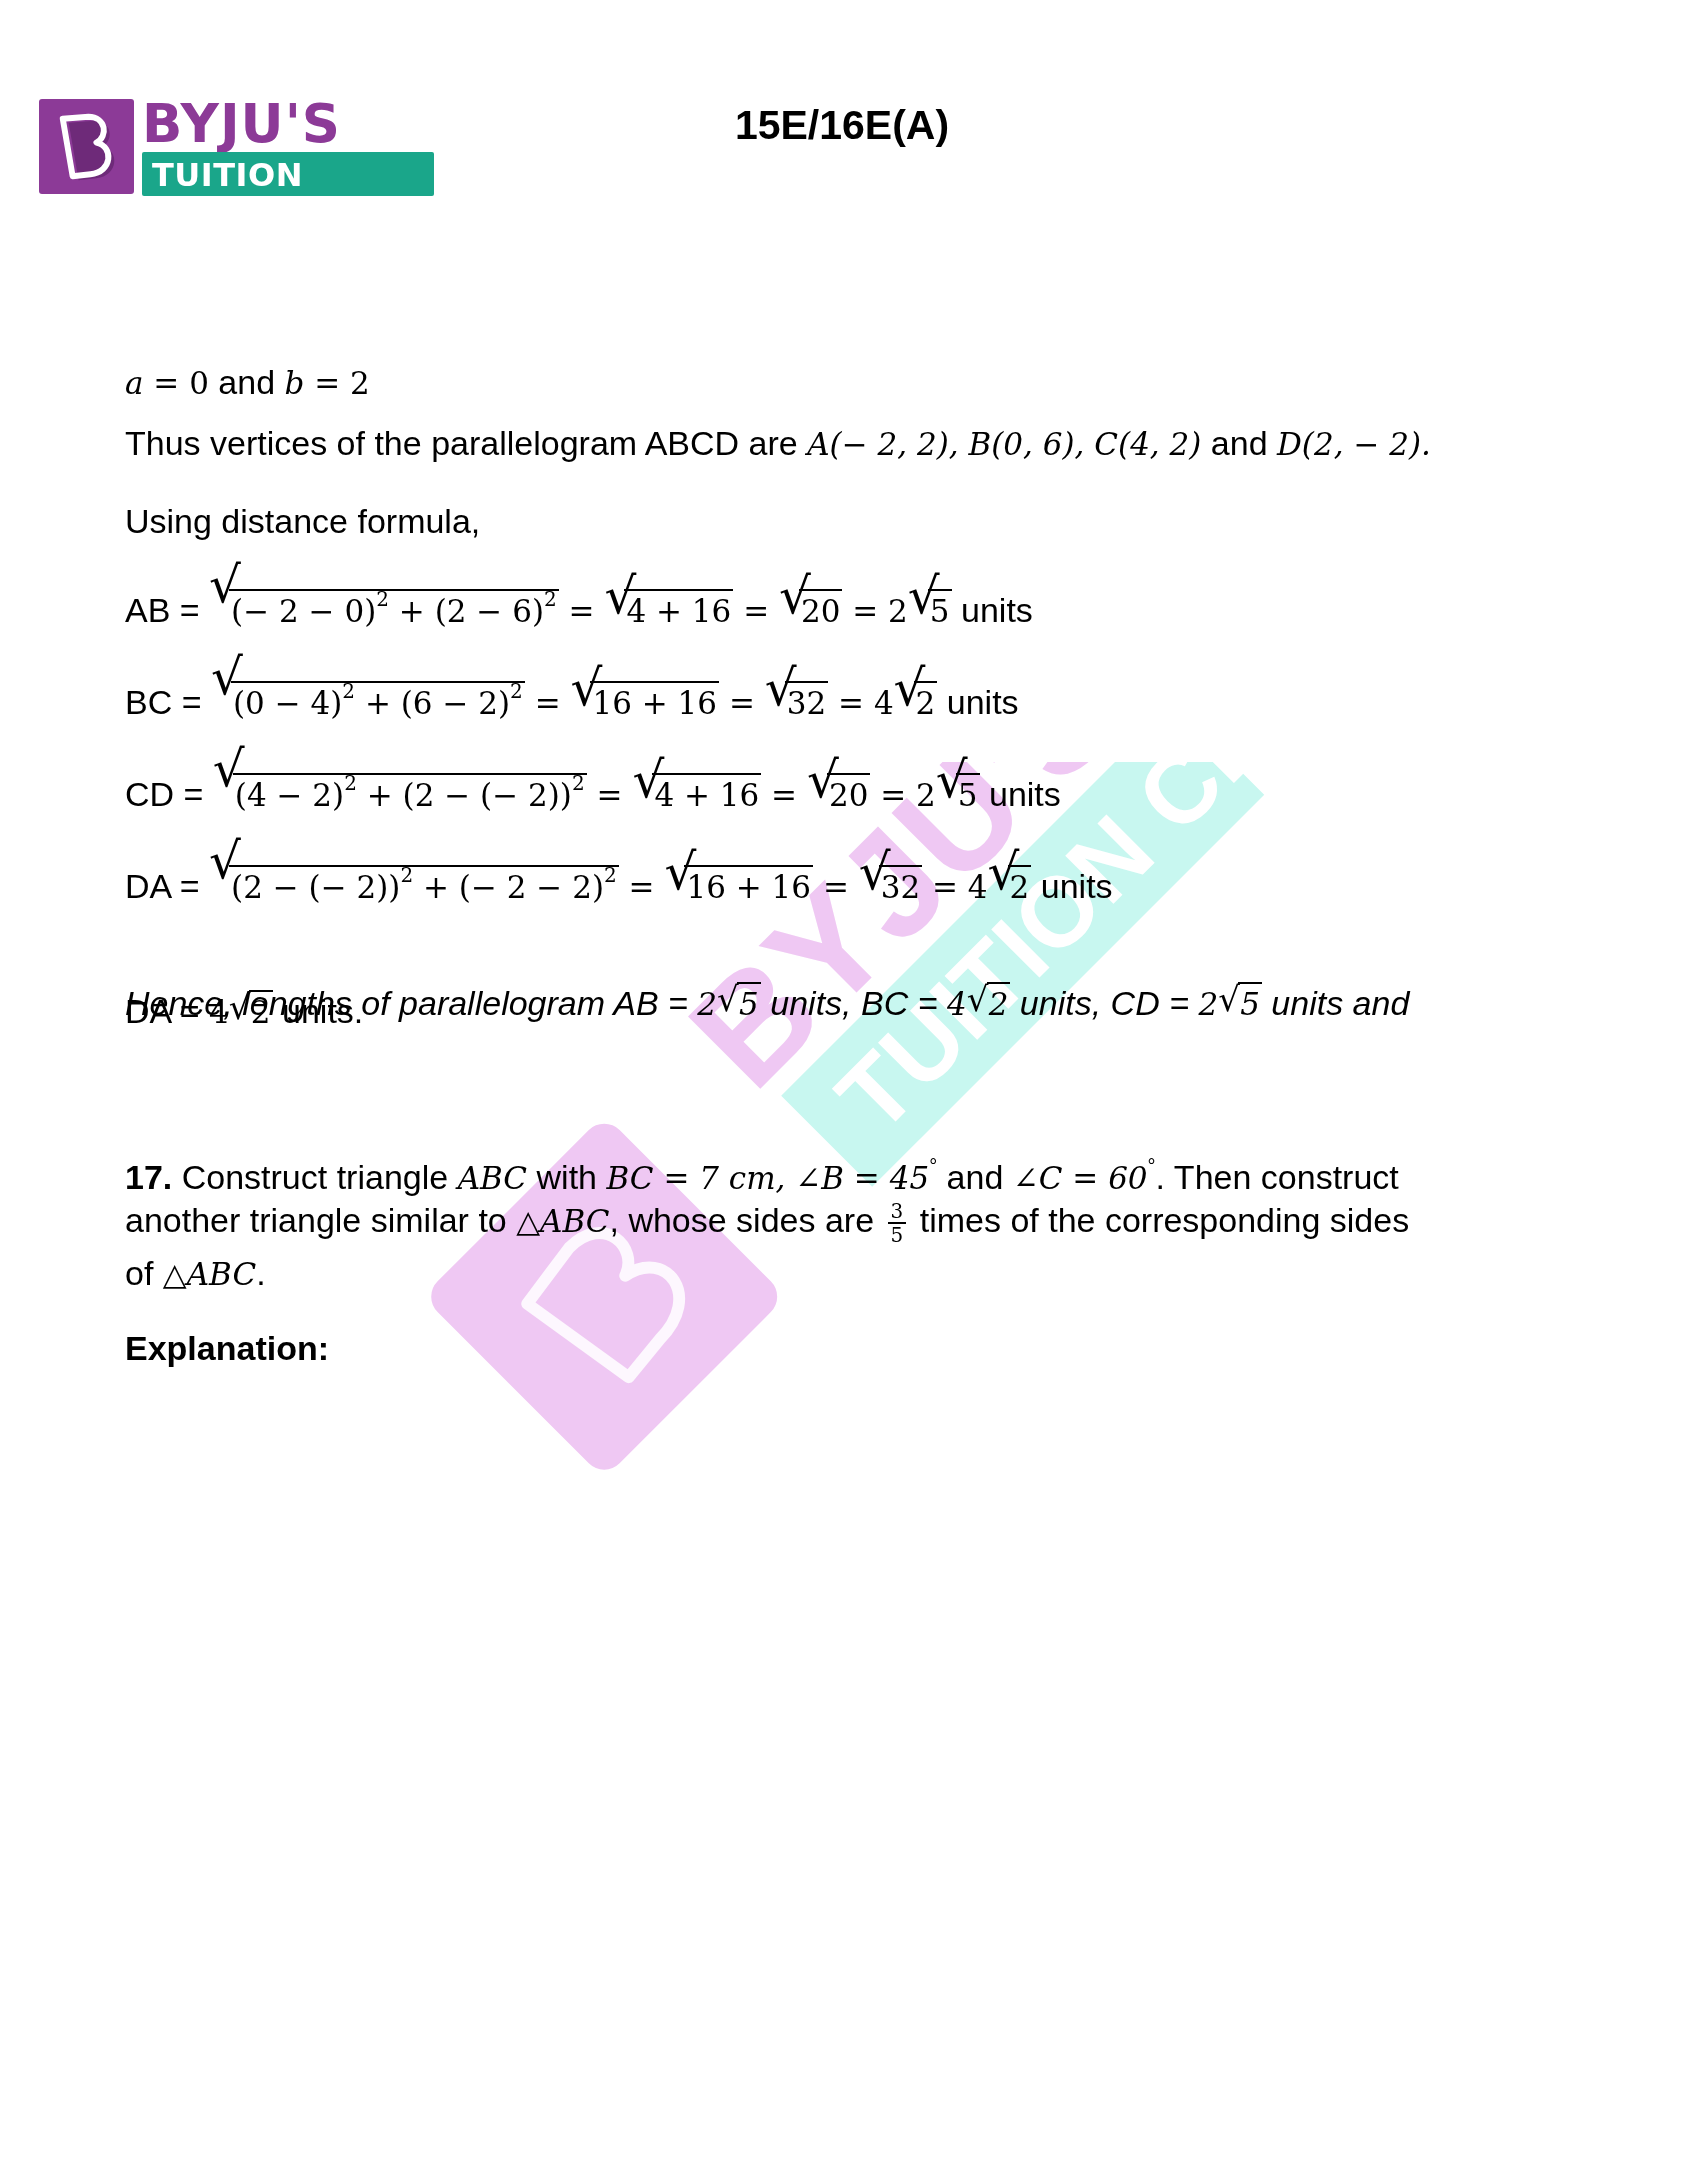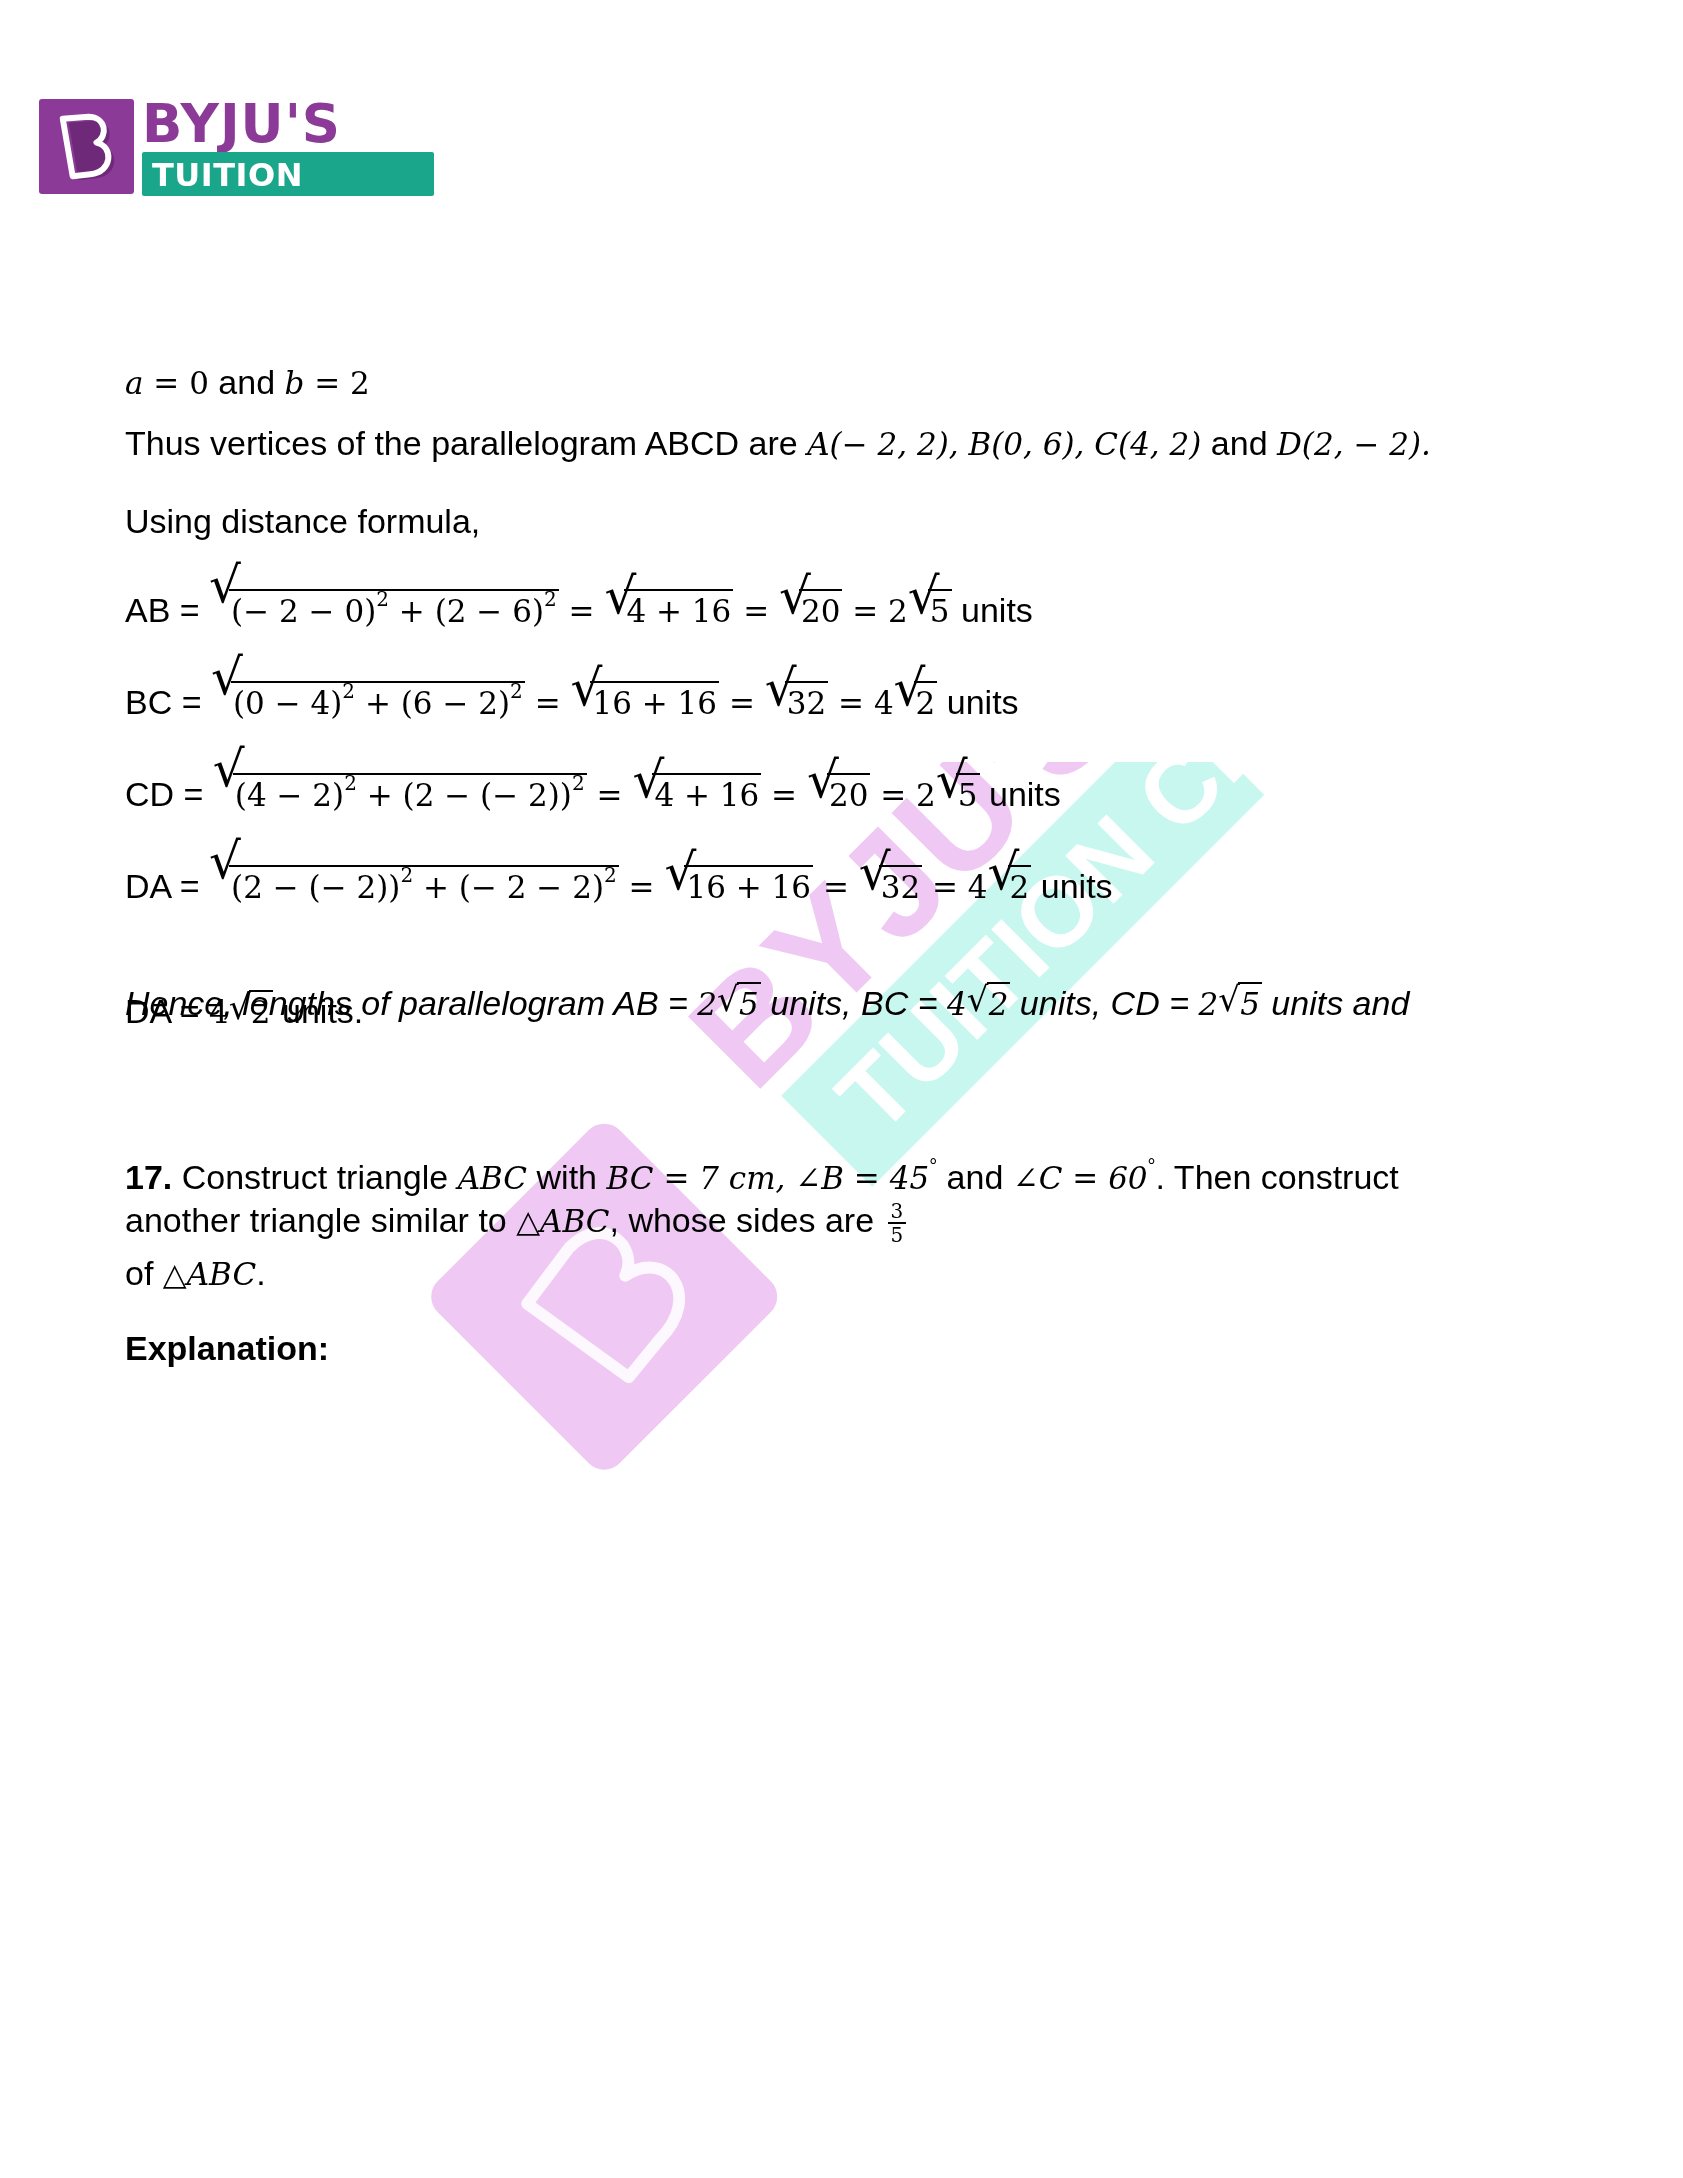--- a/index.html
+++ b/index.html
@@ -49,20 +49,21 @@
       <path d="M24 20 L50 18 C68 18 70 38 58 44 C76 48 74 74 52 76 L34 78 Z" fill="none" stroke="#fff" stroke-width="6" stroke-linejoin="round"></path>
     </svg>
   </div>
   <div class="logo-wordmark">BYJU'S</div>
   <div class="logo-band">
     <span class="logo-band-text">TUITION CENTRE</span>
   </div>
 </div>
 
 <div class="header">
+  <div>15E/16E(A)</div>
 </div>
 
 <div class="watermark">
   <svg width="891" height="713" viewBox="0 0 900 720">
     <g transform="translate(180,540) rotate(-45)">
       <rect x="-130" y="-130" width="260" height="260" rx="22" fill="#efc8f3"></rect>
       <path d="M-60 -50 L10 -60 C60 -60 60 -10 30 0 C80 10 70 70 10 70 L-40 75 Z" fill="none" stroke="#ffffff" stroke-width="12" stroke-linejoin="round" opacity="0.85"></path>
     </g>
     <g transform="translate(380,330) rotate(-45)">
       <rect x="-20" y="-10" width="560" height="130" fill="#c8f7f0"></rect>
@@ -107,21 +108,21 @@
     <span>DA = </span><span class="m">4</span><span class="sqrt"><span class="rad m">2</span></span><span> units.</span>
   </div>
 
   <div class="line" style="top:1146px;">
     <span class="bold">17.</span><span> Construct triangle </span><span class="mi">ABC</span><span> with </span><span class="mi">BC = 7 cm, ∠B = 45</span><sup>°</sup><span> and </span><span class="mi">∠C = 60</span><sup>°</sup><span>. Then construct</span>
   </div>
   <div class="line" style="top:1200px;">
     <span>another triangle similar to </span><span class="mi">△ABC</span><span>, whose sides are </span><span class="frac">
         <span class="num">3</span>
         <span>5</span>
-      </span>
+      </span><span> times of the corresponding sides</span>
   </div>
   <div class="line" style="top:1253px;">
     <span>of </span><span class="mi">△ABC</span><span>.</span>
   </div>
 
   <div class="line bold" style="top:1328px;">Explanation:</div>
 </div>
 
 
 </body></html>

